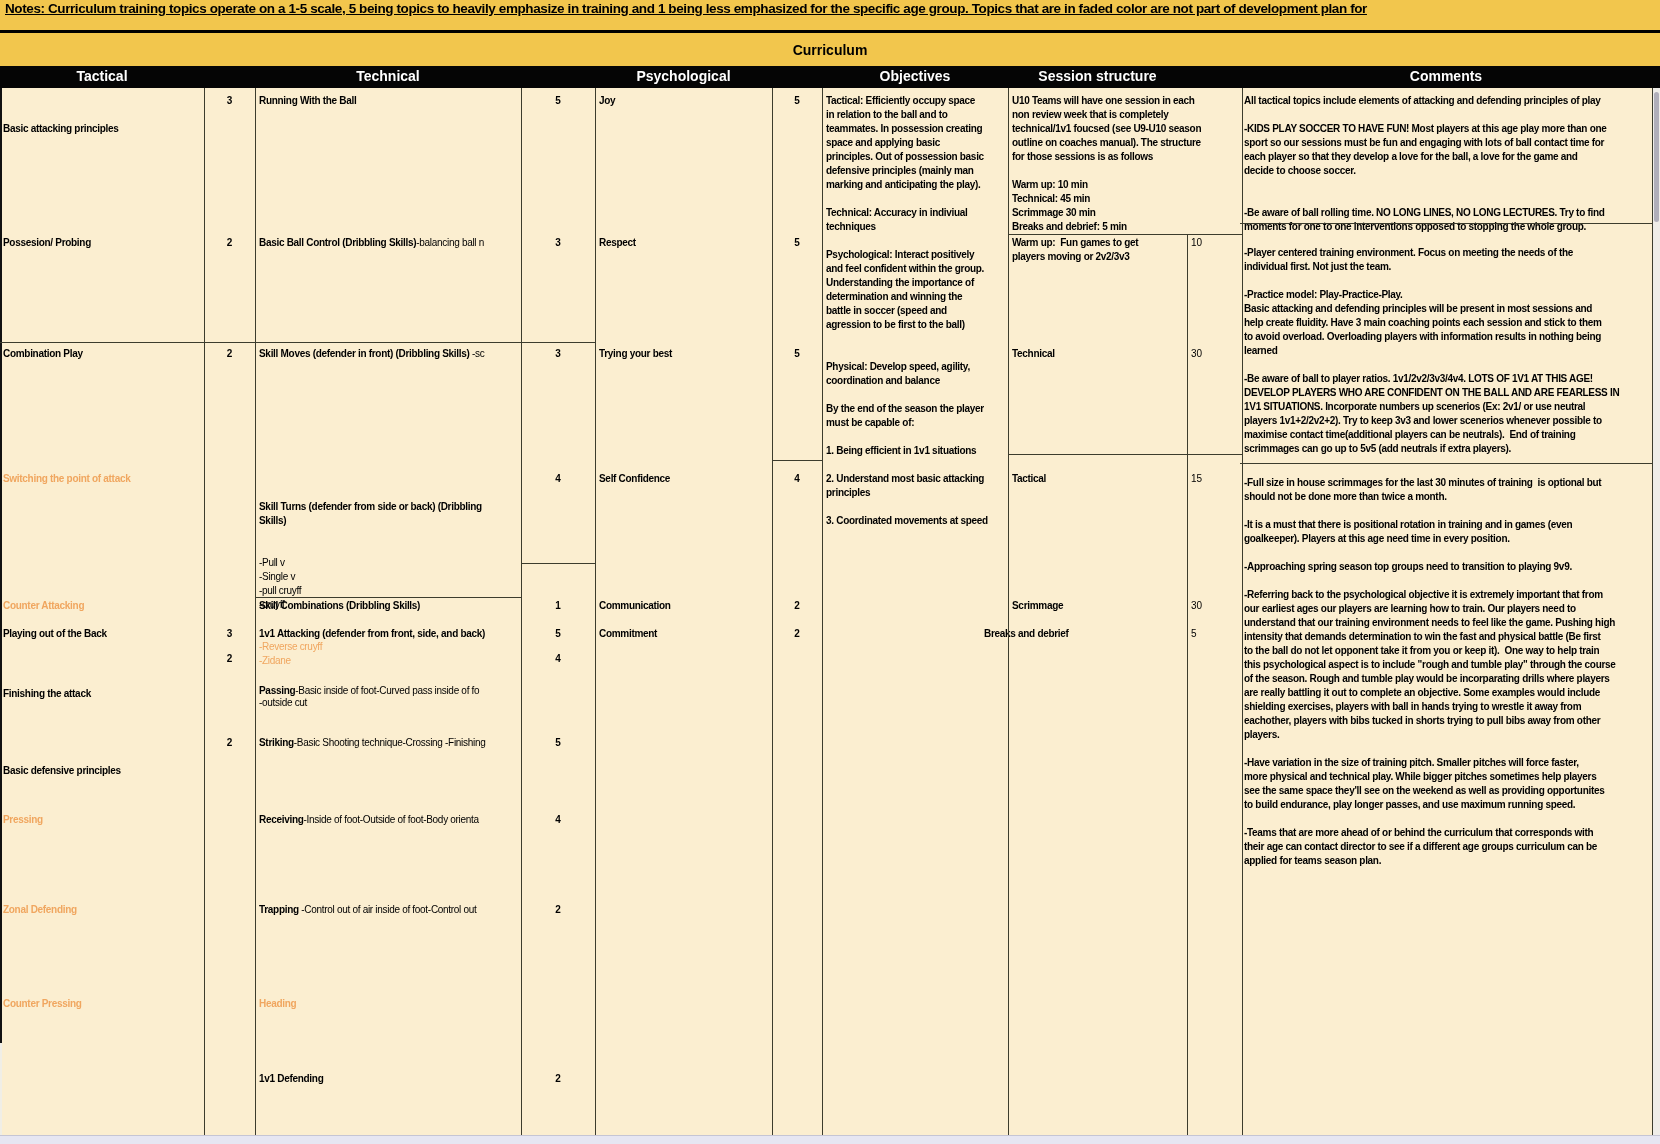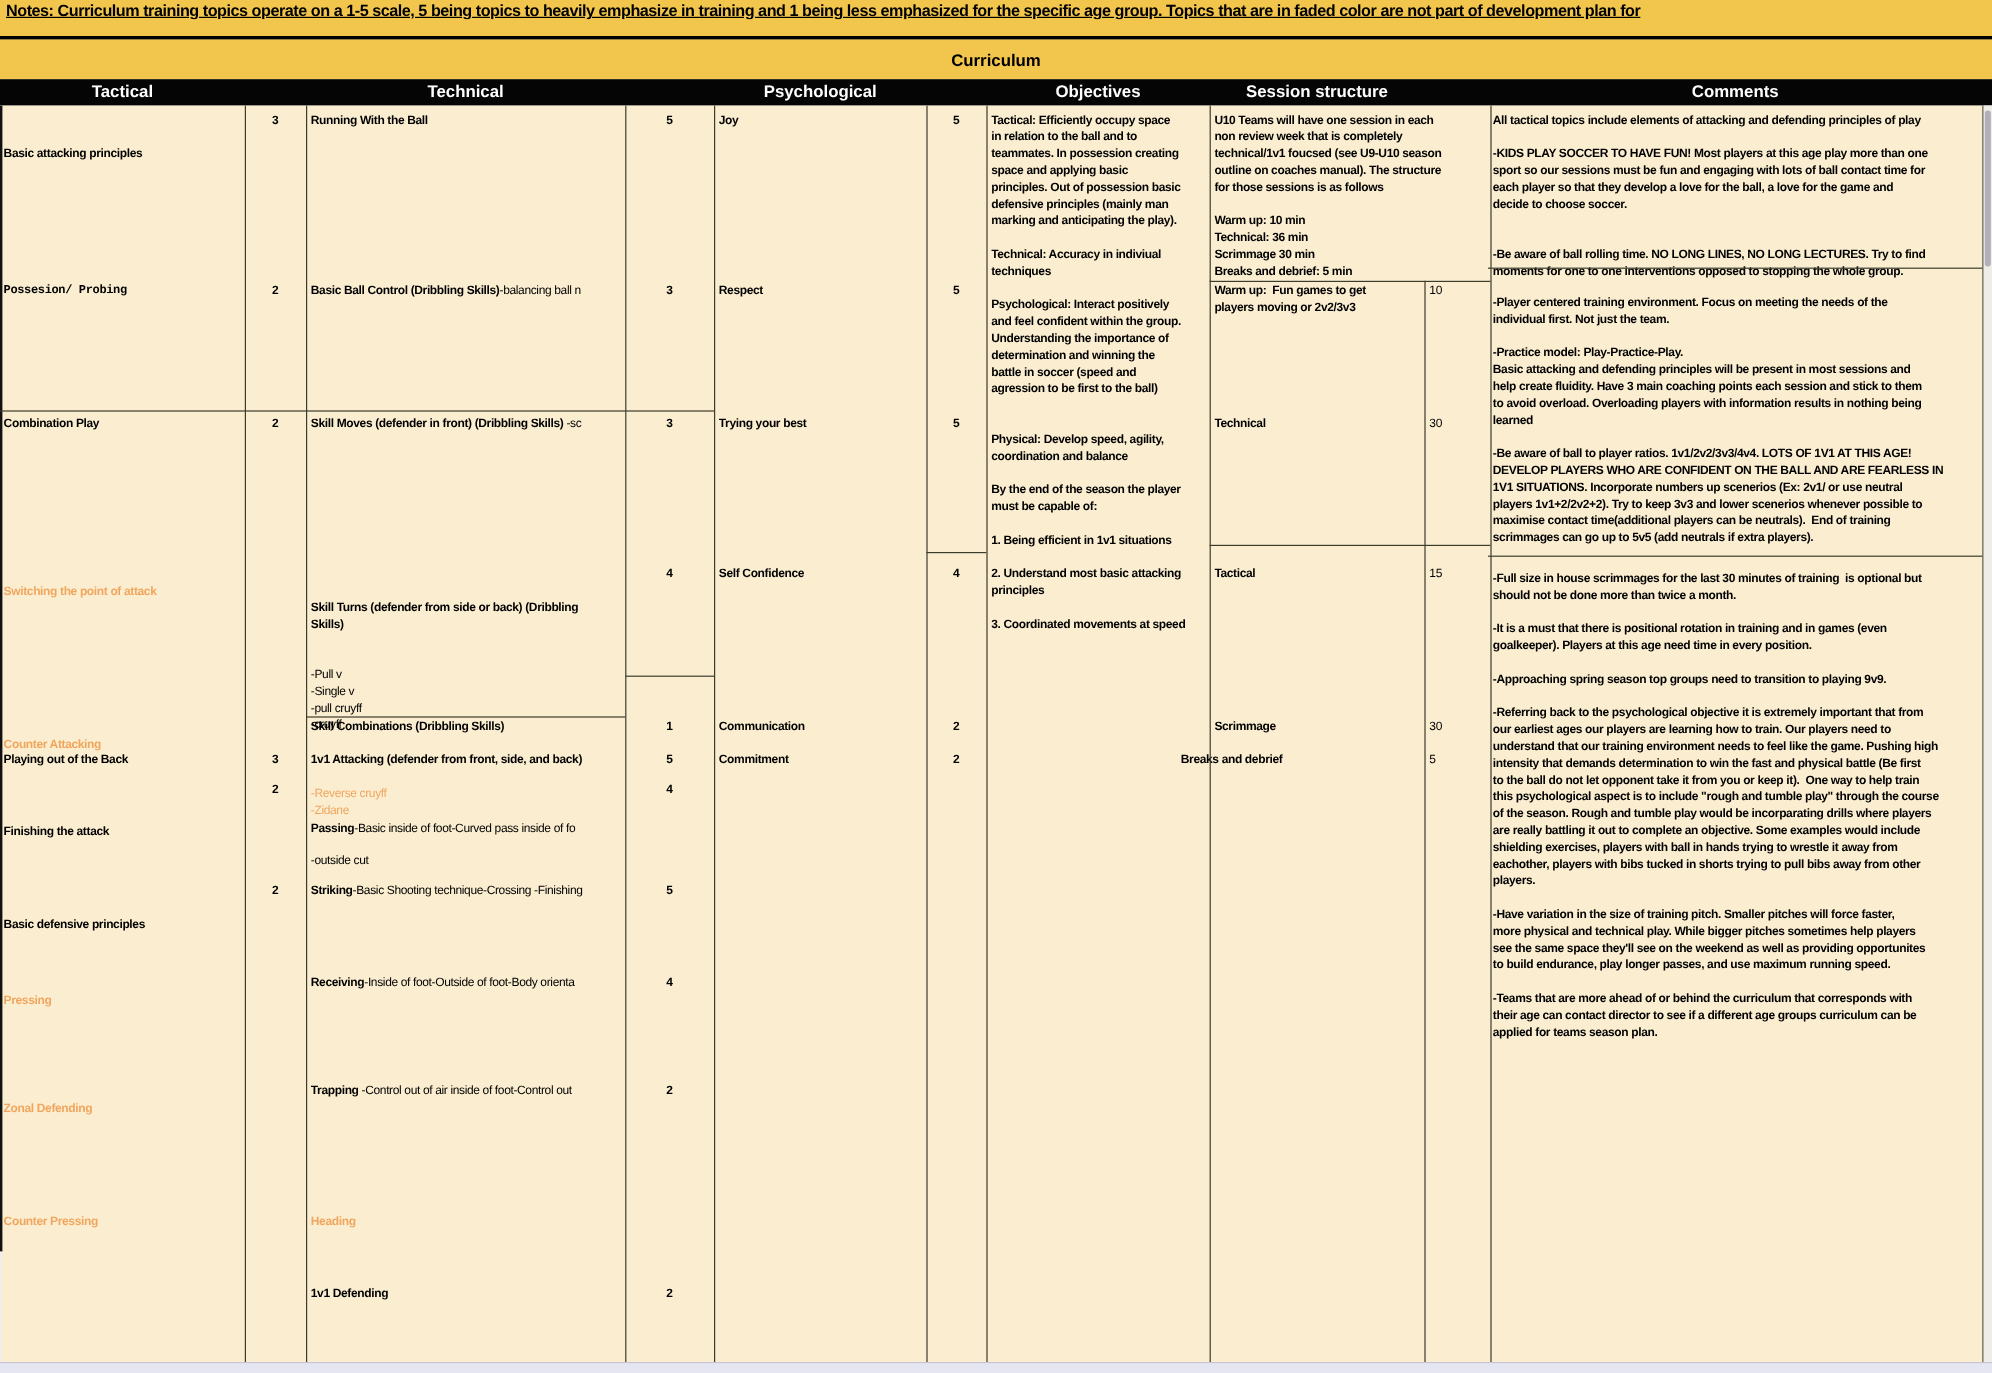--- a/index.html
+++ b/index.html
@@ -8,21 +8,21 @@
   .notes{position:absolute;left:0;top:0;width:1660px;height:30px;background:#F2C64D;border-bottom:3px solid #000;overflow:hidden;}
   .nline{position:absolute;left:5px;width:1650px;white-space:pre;font-size:13.5px;font-weight:bold;letter-spacing:-0.4px;text-decoration:underline;color:#000;overflow:hidden;}
   .titlerow{position:absolute;left:0;top:33px;width:1660px;height:33px;background:#F2C64D;display:flex;align-items:center;justify-content:center;font-size:14px;font-weight:bold;color:#000;}
   .hdr{position:absolute;left:0;top:66px;width:1660px;height:22px;background:#050505;}
   .hcell{position:absolute;top:2px;height:18px;color:#FFFFFF;font-size:14px;font-weight:bold;text-align:center;overflow:hidden;}
   .tablebody{position:absolute;left:0;top:88px;width:1660px;height:1047px;background:#FBEED0;}
   .cell{position:absolute;font-size:10px;line-height:14px;letter-spacing:-0.3px;color:#000;white-space:pre;overflow:hidden;}
   .b{font-weight:bold;}
   .rate{position:absolute;font-size:10px;line-height:14px;font-weight:bold;text-align:center;color:#000;}
   .min{position:absolute;font-size:10px;line-height:14px;font-weight:normal;color:#000;}
-  .faded{color:#F0A65F;margin-top:15px;}
+  .faded{color:#F0A65F;}
   .vline{position:absolute;width:1px;background:#3C3C2D;}
   .hline{position:absolute;height:1px;background:#3C3C2D;}
   .leftedge{position:absolute;left:0;width:2px;background:#111;}
   .leftedge-lt{position:absolute;left:0;width:2px;background:#F0EEE6;}
   .bottomstrip{position:absolute;left:0;top:1135px;width:1660px;height:9px;background:#E6E6F2;border-top:1px solid #C5C5D4;}
   .sb-track{position:absolute;left:1653px;top:88px;width:7px;height:1047px;background:#EFEDE8;}
   .sb-thumb{position:absolute;left:1654px;top:92px;width:5px;height:130px;background:#B0AFBA;border-radius:3px;}
 </style>
 </head>
 <body>
@@ -44,21 +44,21 @@
     <div class="hcell" style="left:822px;width:186px;">Objectives</div>
     <div class="hcell" style="left:1008px;width:179px;">Session structure</div>
     <div class="hcell" style="left:1240px;width:412px;">Comments</div>
   </div>
 
   <div class="tablebody"></div>
 
   <div class="cell" style="left:3px;top:94px;width:198px;">
     <div class="b">Basic attacking principles</div>
   </div>
-  <div class="cell b" style="left:3px;top:236px;width:198px;font-family:Liberation Mono, monospace;">Possesion/ Probing</div>
+  <div class="cell b" style="left:3px;top:236px;width:198px;">Possesion/ Probing</div>
   <div class="cell b" style="left:3px;top:347px;width:198px;">Combination Play</div>
   <div class="cell b faded" style="left:3px;top:472px;width:198px;">Switching the point of attack</div>
   <div class="cell b faded" style="left:3px;top:599px;width:198px;">Counter Attacking</div>
   <div class="cell b" style="left:3px;top:627px;width:198px;">Playing out of the Back</div>
   <div class="cell b" style="left:3px;top:687px;width:198px;">Finishing the attack</div>
   <div class="cell" style="left:3px;top:736px;width:198px;">
     <div class="b">Basic defensive principles</div>
   </div>
   <div class="cell b faded" style="left:3px;top:813px;width:198px;">Pressing</div>
   <div class="cell b faded" style="left:3px;top:903px;width:198px;">Zonal Defending</div>
@@ -152,21 +152,21 @@
 
 3. Coordinated movements at speed</div>
 
   <div class="cell b" style="left:1012px;top:94px;width:228px;">U10 Teams will have one session in each
 non review week that is completely
 technical/1v1 foucsed (see U9-U10 season
 outline on coaches manual). The structure
 for those sessions is as follows
 
 Warm up: 10 min
-Technical: 36 min
+Technical: 45 min
 Scrimmage 30 min
 Breaks and debrief: 5 min</div>
   <div class="cell b" style="left:1012px;top:236px;width:172px;">Warm up:  Fun games to get
 players moving or 2v2/3v3</div>
   <div class="min" style="left:1191px;top:236px;width:48px;">10</div>
   <div class="cell b" style="left:1012px;top:347px;width:172px;">Technical</div>
   <div class="min" style="left:1191px;top:347px;width:48px;">30</div>
   <div class="cell b" style="left:1012px;top:472px;width:172px;">Tactical</div>
   <div class="min" style="left:1191px;top:472px;width:48px;">15</div>
   <div class="cell b" style="left:1012px;top:599px;width:172px;">Scrimmage</div>

